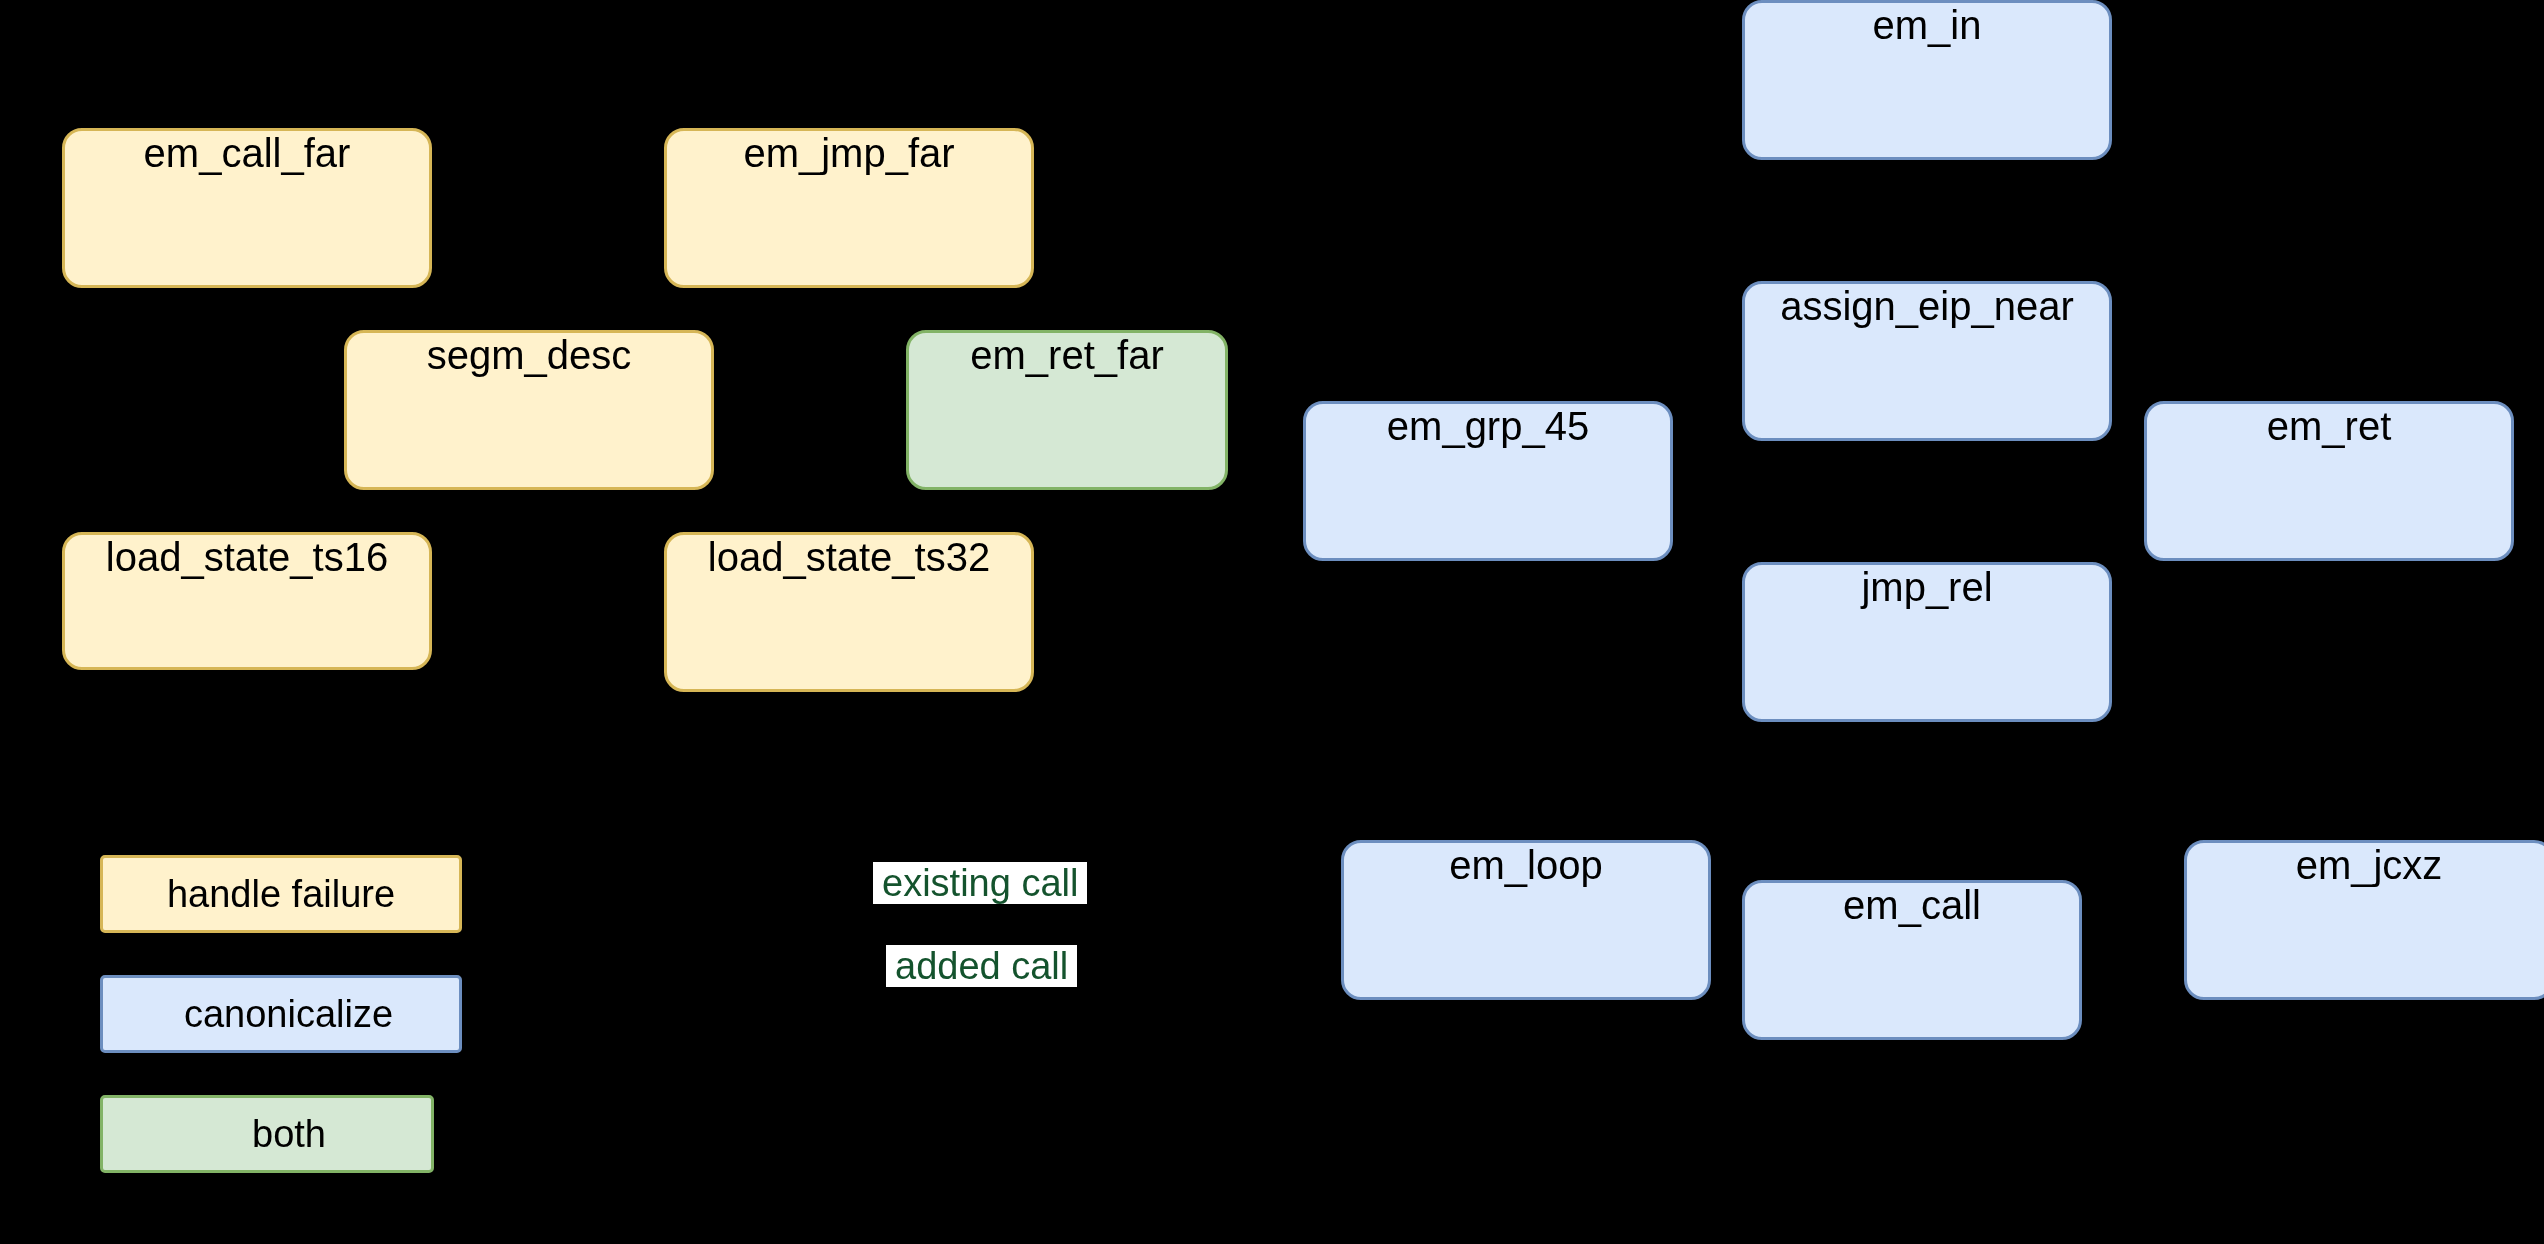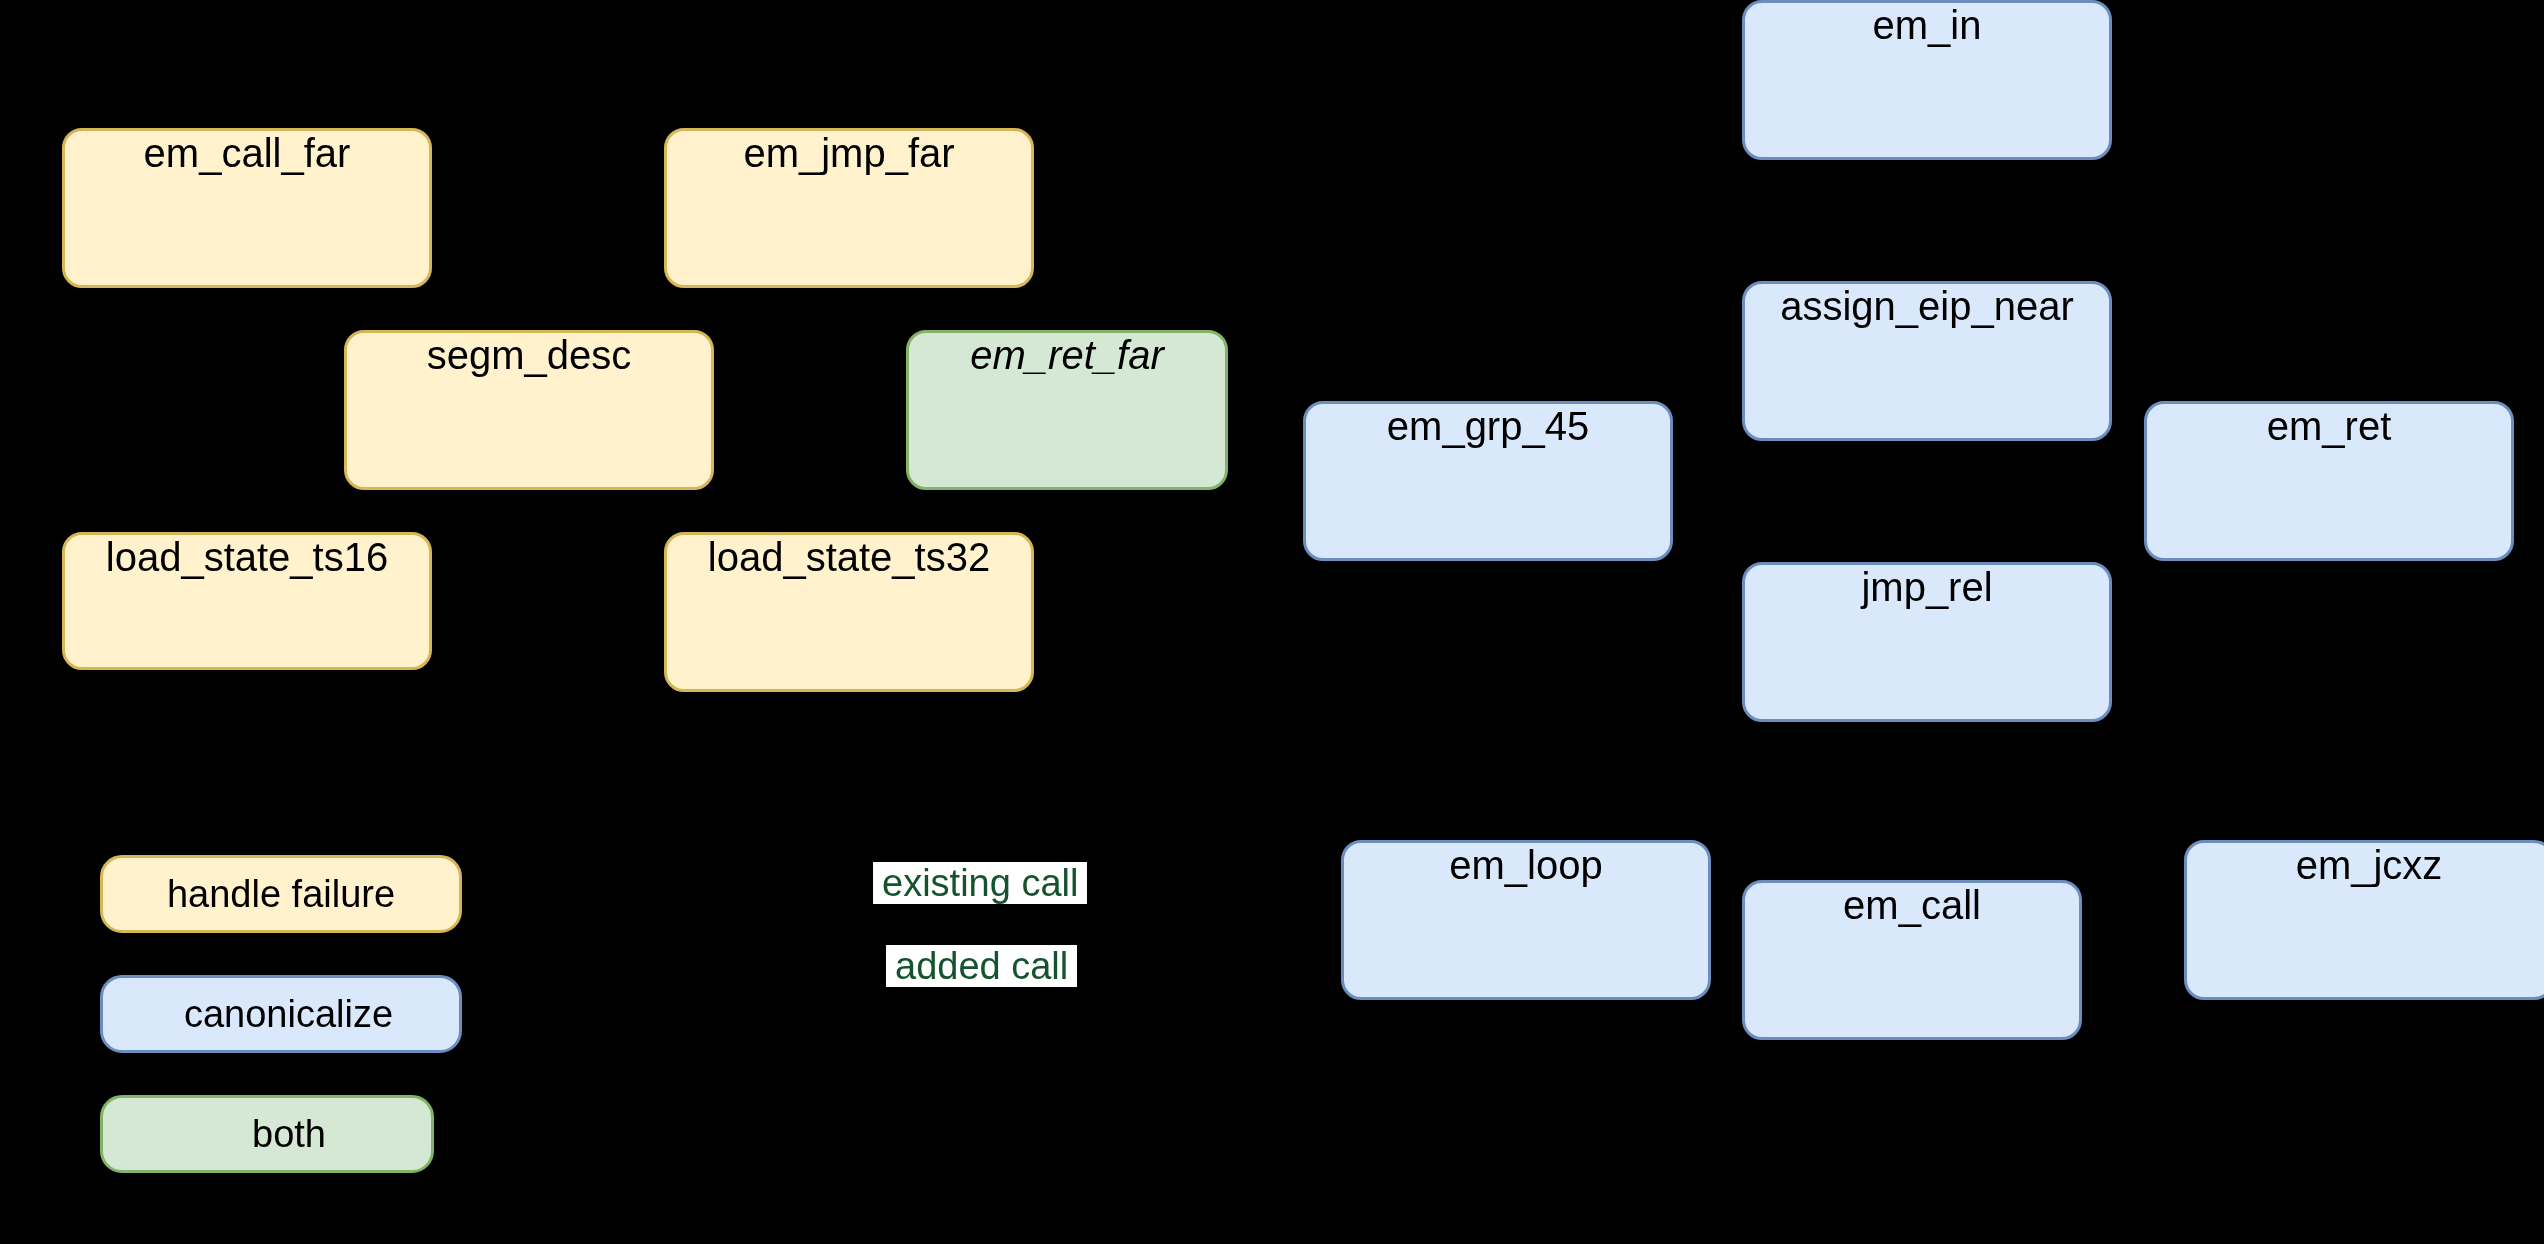--- a/index.html
+++ b/index.html
@@ -45,21 +45,21 @@
   
   .node.big   { font-size: 40px; }
 
   
   .legend-box {
     position: absolute;
     box-sizing: border-box;
     display: flex;
     align-items: center;
     justify-content: center;
-    border-radius: 22px;
+    border-radius: 5px;
     border-style: solid;
     border-width: 3px;
     font-size: 38px;
     color: #000000;
     white-space: nowrap;
   }
 
   
   .edge-label {
     position: absolute;
@@ -83,21 +83,21 @@
 
   <div class="node theme-yellow big" style="left: 62px; top: 128px; width: 370px; height: 160px;">
     <span class="node-label">em_call_far</span>
   </div>
   <div class="node theme-yellow big" style="left: 664px; top: 128px; width: 370px; height: 160px;">
     <span class="node-label">em_jmp_far</span>
   </div>
   <div class="node theme-yellow big" style="left: 344px; top: 330px; width: 370px; height: 160px;">
     <span class="node-label">segm_desc</span>
   </div>
-  <div class="node theme-green big" style="left: 906px; top: 330px; width: 322px; height: 160px; font-style: italic;">
+  <div class="node theme-green big" style="left: 906px; top: 330px; width: 322px; height: 160px;">
     <span class="node-label">em_ret_far</span>
   </div>
   <div class="node theme-yellow big overflow" style="left: 62px; top: 532px; width: 370px; height: 138px;">
     <span class="node-label">load_state_ts16</span>
   </div>
   <div class="node theme-yellow big overflow" style="left: 664px; top: 532px; width: 370px; height: 160px;">
     <span class="node-label">load_state_ts32</span>
   </div>
   <div class="node theme-blue big" style="left: 1742px; top: 0px; width: 370px; height: 160px;">
     <span class="node-label">em_in</span>

